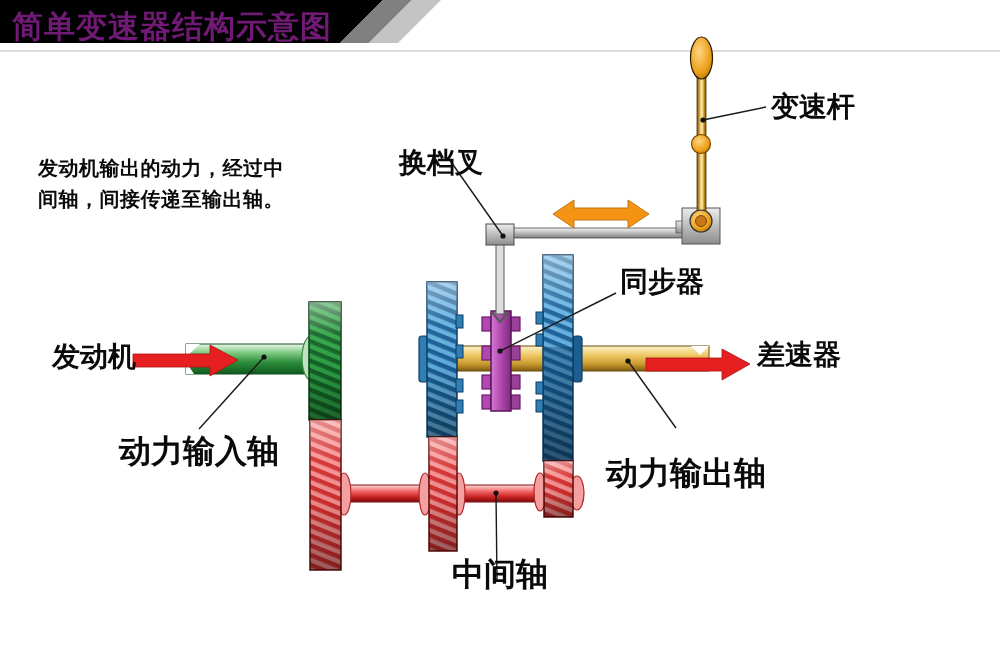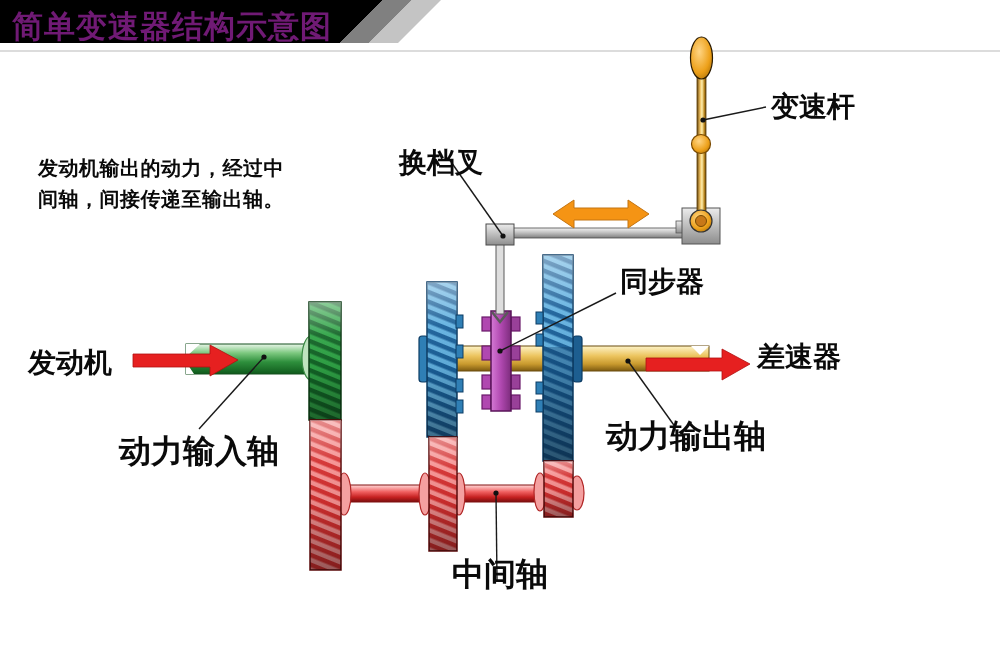--- a/index.html
+++ b/index.html
@@ -210,18 +210,18 @@
 </svg>
 
   <div class="title">简单变速器结构示意图</div>
 
   <div class="para" style="left:38px;top:153px;">发动机输出的动力，经过中
 间轴，间接传递至输出轴。</div>
 
   <div class="lbl f28" style="left:399px;top:113px;margin-top:36px;">换档叉</div>
   <div class="lbl f28" style="left:771px;top:93px;">变速杆</div>
   <div class="lbl f28" style="left:620px;top:268px;">同步器</div>
-  <div class="lbl f28" style="left:28px;top:343px;margin-top:6px;">发动机</div>
-  <div class="lbl f28" style="left:757px;top:343px;">差速器</div>
+  <div class="lbl f28" style="left:52px;top:343px;">发动机</div>
+  <div class="lbl f28" style="left:757px;top:343px;font-family:Liberation Mono, monospace;">差速器</div>
   <div class="lbl f26" style="left:119px;top:435px;">动力输入轴</div>
-  <div class="lbl f26" style="left:606px;top:420px;">动力输出轴</div>
+  <div class="lbl f26" style="left:606px;top:457px;">动力输出轴</div>
   <div class="lbl f26" style="left:452px;top:558px;">中间轴</div>
 </div>
 
 </body></html>

